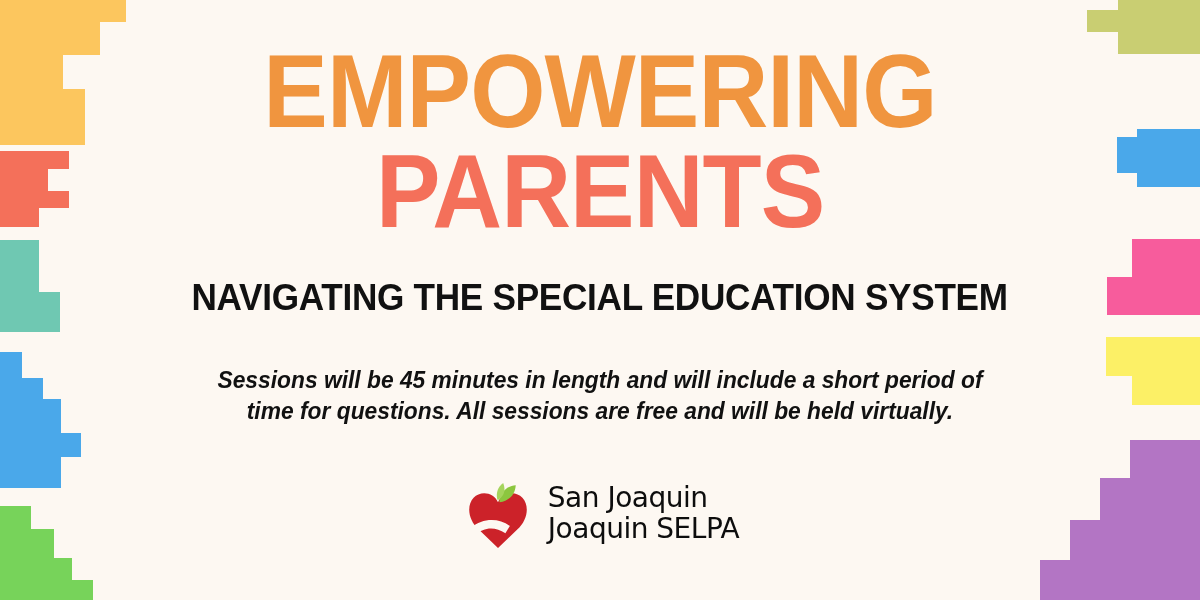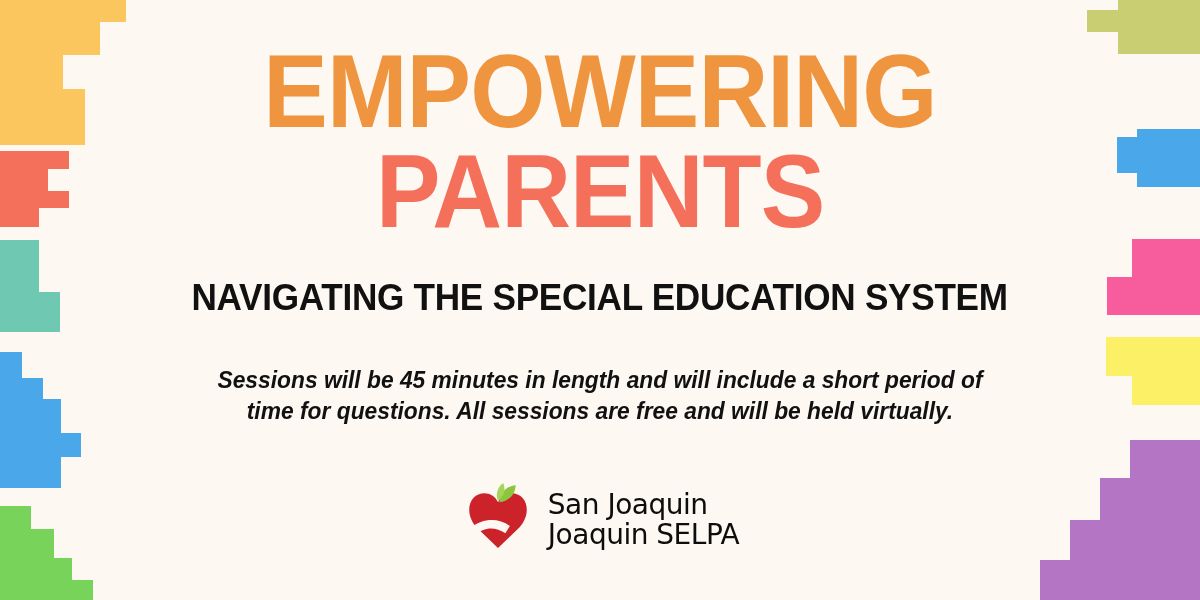--- a/index.html
+++ b/index.html
@@ -86,21 +86,21 @@
   
   .logo-row {
     margin-top: 56px;
     display: flex;
     align-items: center;
     justify-content: center;
     gap: 46px;
   }
   .logo {
     display: flex;
-    align-items: center;
+    align-items: flex-start;
     gap: 13px;
   }
   .selpa-mark { width: 74px; height: 74px; flex: 0 0 auto; }
   .sjcoe-mark { width: 76px; height: 76px; flex: 0 0 auto; }
 
   .selpa-text {
     font-family: "DejaVu Sans", sans-serif;
     font-weight: 400;
     font-size: 28px;
     line-height: 1.1;

